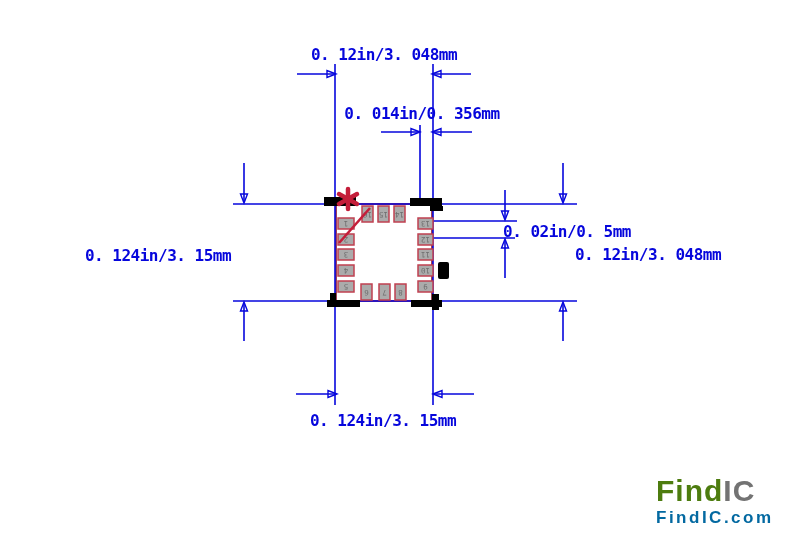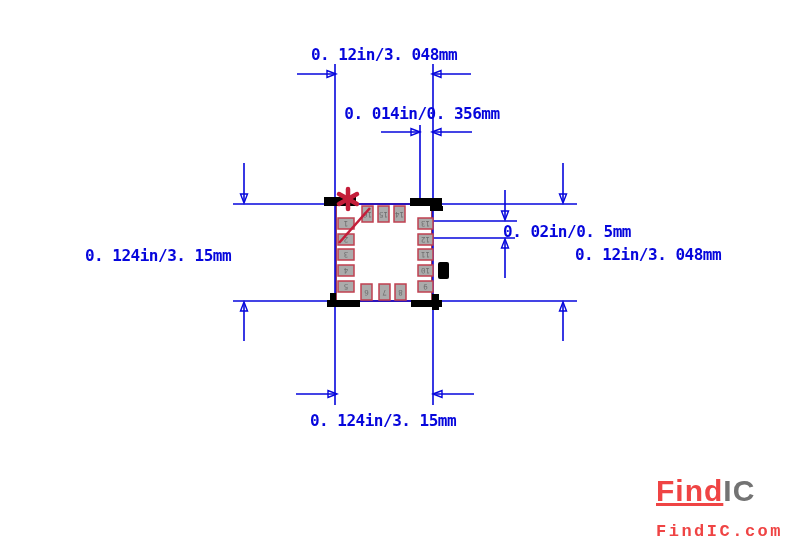--- a/index.html
+++ b/index.html
@@ -5,24 +5,24 @@
   html,body{margin:0;padding:0;background:#ffffff;}
   #stage{position:relative;width:800px;height:550px;background:#ffffff;overflow:hidden;
          font-family:"Liberation Sans",sans-serif;}
   #drawing{position:absolute;left:0;top:0;}
   .dimtext{font-family:"DejaVu Sans Mono",monospace;font-weight:bold;font-size:16px;
            letter-spacing:-0.5px;fill:#0606dc;}
   .padnum{font-family:"DejaVu Sans Mono",monospace;font-size:7.5px;fill:#6e6e6e;}
   #logo{position:absolute;left:656px;top:476px;width:140px;line-height:1;}
   #logo .line1{font-size:30px;font-weight:800;letter-spacing:1px;
                font-family:"Liberation Sans",sans-serif;}
-  #logo .find{color:#ef4444;text-decoration:underline;}
+  #logo .find{color:#4d7c0f;}
   #logo .ic{color:#737373;}
-  #logo .line2{margin-top:17px;font-size:17px;font-weight:700;letter-spacing:2.5px;
-               color:#ef4444;font-family:Liberation Mono, monospace;}
+  #logo .line2{margin-top:3px;font-size:17px;font-weight:700;letter-spacing:2.5px;
+               color:#0369a1;font-family:Liberation Sans, sans-serif;}
 </style>
 </head>
 <body>
 
 <div id="stage">
 
   <svg id="drawing" width="800" height="550" viewBox="0 0 800 550">
 
     <rect x="336" y="204" width="96" height="97" fill="none" stroke="#962d45" stroke-width="1.8"></rect>
 

